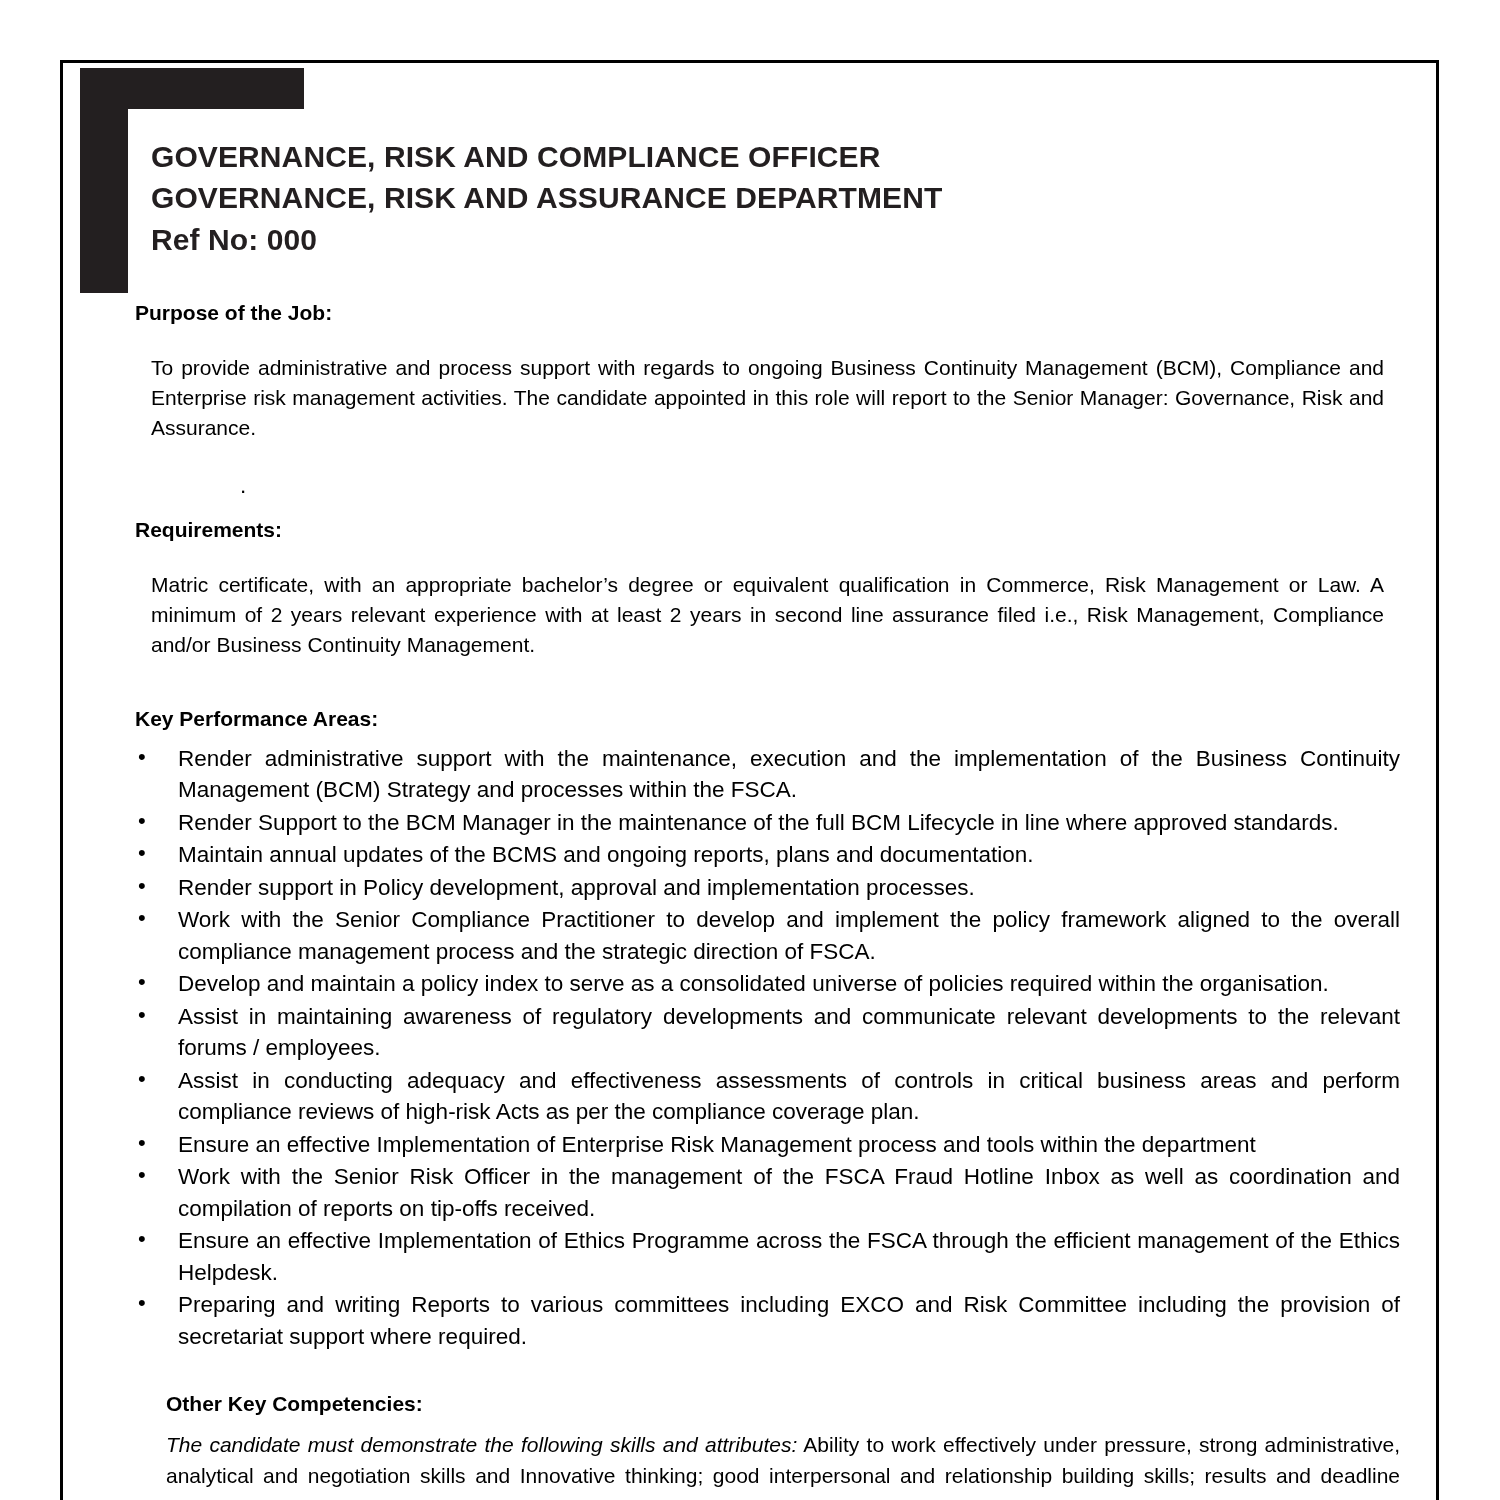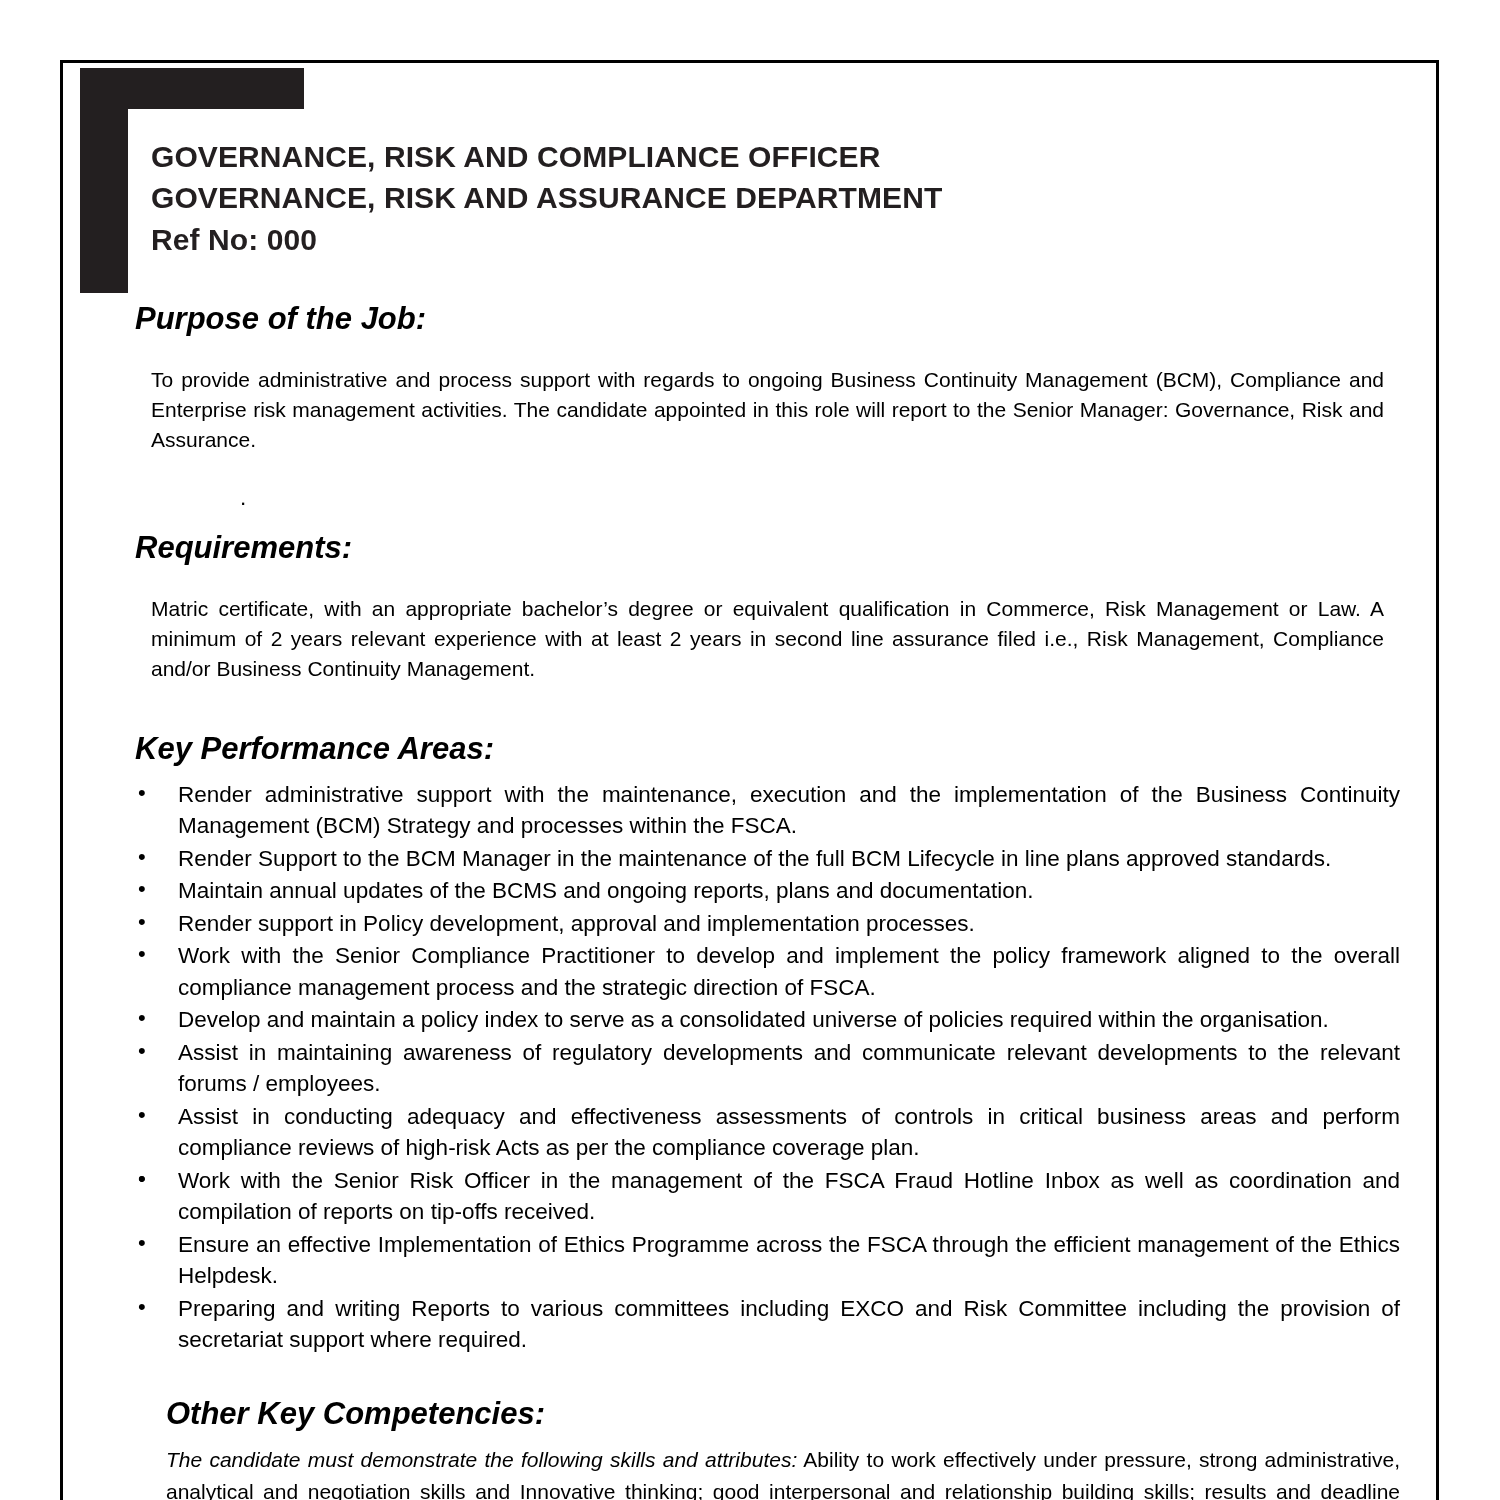--- a/index.html
+++ b/index.html
@@ -69,26 +69,25 @@
     font-size: 30px;
     font-weight: bold;
     line-height: 1.38;
     letter-spacing: 0.1px;
     color: #231f20;
     margin: 16px;
   }
   .doc-title .line { display: block; white-space: nowrap; }
 
   .section-heading {
-    font-size: 31px;
+    font-size: 21px;
     font-weight: bold;
     line-height: 1.2;
     margin: 0;
     color: #000;
-    font-style: italic;
   }
 
   .para {
     font-size: 21px;
     line-height: 1.42;
     text-align: justify;
     margin: 16px;
     color: #000;
   }
 
@@ -174,28 +173,28 @@
     <div class="sp-6"></div>
     <p class="para">Matric certificate, with an appropriate bachelor’s degree or equivalent qualification in Commerce, Risk Management or Law. A minimum of 2 years relevant experience with at least 2 years in second line assurance filed i.e., Risk Management, Compliance and/or Business Continuity Management.</p>
 
     <div class="sp-4"></div>
 
     <h2 class="section-heading">Key Performance Areas:</h2>
     <div class="sp-6"></div>
 
     <ul class="kpa">
       <li><span class="bullet">•</span><span>Render administrative support with the maintenance, execution and the implementation of the Business Continuity Management (BCM) Strategy and processes within the FSCA.</span></li>
-      <li><span class="bullet">•</span><span>Render Support to the BCM Manager in the maintenance of the full BCM Lifecycle in line plans approved standards.</span></li>
+      <li><span class="bullet">•</span><span>Render Support to the BCM Manager in the maintenance of the full BCM Lifecycle in line where approved standards.</span></li>
       <li><span class="bullet">•</span><span>Maintain annual updates of the BCMS and ongoing reports, plans and documentation.</span></li>
       <li><span class="bullet">•</span><span>Render support in Policy development, approval and implementation processes.</span></li>
       <li><span class="bullet">•</span><span>Work with the Senior Compliance Practitioner to develop and implement the policy framework aligned to the overall compliance management process and the strategic direction of FSCA.</span></li>
       <li><span class="bullet">•</span><span>Develop and maintain a policy index to serve as a consolidated universe of policies required within the organisation.</span></li>
       <li><span class="bullet">•</span><span>Assist in maintaining awareness of regulatory developments and communicate relevant developments to the relevant forums / employees.</span></li>
       <li><span class="bullet">•</span><span>Assist in conducting adequacy and effectiveness assessments of controls in critical business areas and perform compliance reviews of high-risk Acts as per the compliance coverage plan.</span></li>
-      <li><span class="bullet">•</span></li>
+      <li><span class="bullet">•</span><span>Ensure an effective Implementation of Enterprise Risk Management process and tools within the department</span></li>
       <li><span class="bullet">•</span><span>Work with the Senior Risk Officer in the management of the FSCA Fraud Hotline Inbox as well as coordination and compilation of reports on tip-offs received.</span></li>
       <li><span class="bullet">•</span><span>Ensure an effective Implementation of Ethics Programme across the FSCA through the efficient management of the Ethics Helpdesk.</span></li>
       <li><span class="bullet">•</span><span>Preparing and writing Reports to various committees including EXCO and Risk Committee including the provision of secretariat support where required.</span></li>
     </ul>
 
     <div class="sp-5"></div>
 
     <div class="comp-block">
       <h2 class="section-heading">Other Key Competencies:</h2>
       <div class="sp-6"></div>

